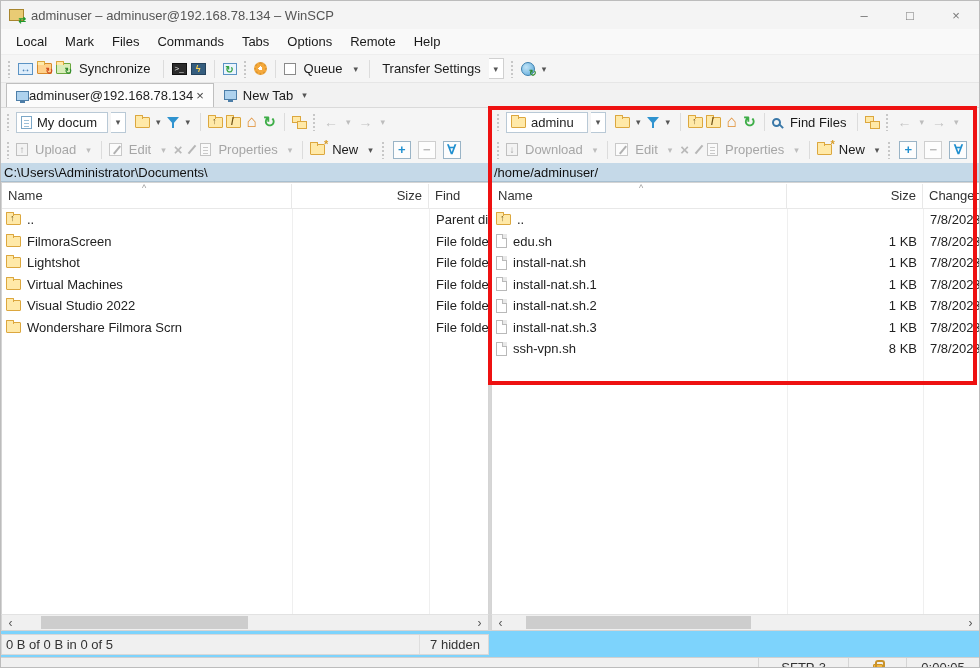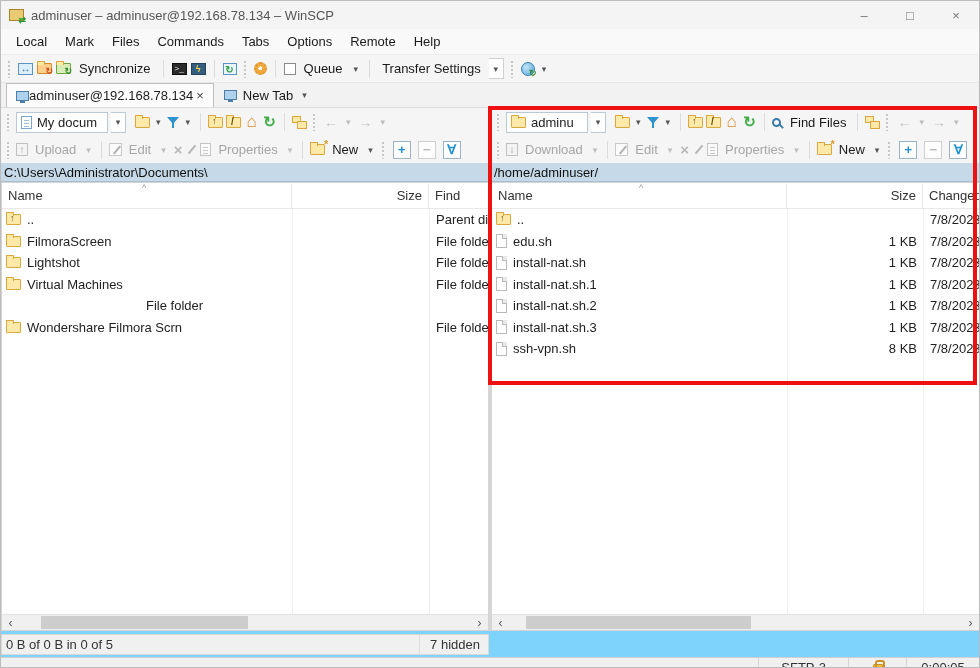--- a/index.html
+++ b/index.html
@@ -290,20 +290,24 @@
             </div>
             <div class="frow">
               <span class="c-name">
                 <span class="ic ifolder"></span>
                 <span>Virtual Machines</span>
               </span>
               <span class="c-size"></span>
               <span class="c-last">File folder</span>
             </div>
             <div class="frow">
+              <span class="c-name">
+                <span class="ic ifolder"></span>
+                <span>Visual Studio 2022</span>
+              </span>
               <span class="c-size"></span>
               <span class="c-last">File folder</span>
             </div>
             <div class="frow">
               <span class="c-name">
                 <span class="ic ifolder"></span>
                 <span>Wondershare Filmora Scrn</span>
               </span>
               <span class="c-size"></span>
               <span class="c-last">File folder</span>

